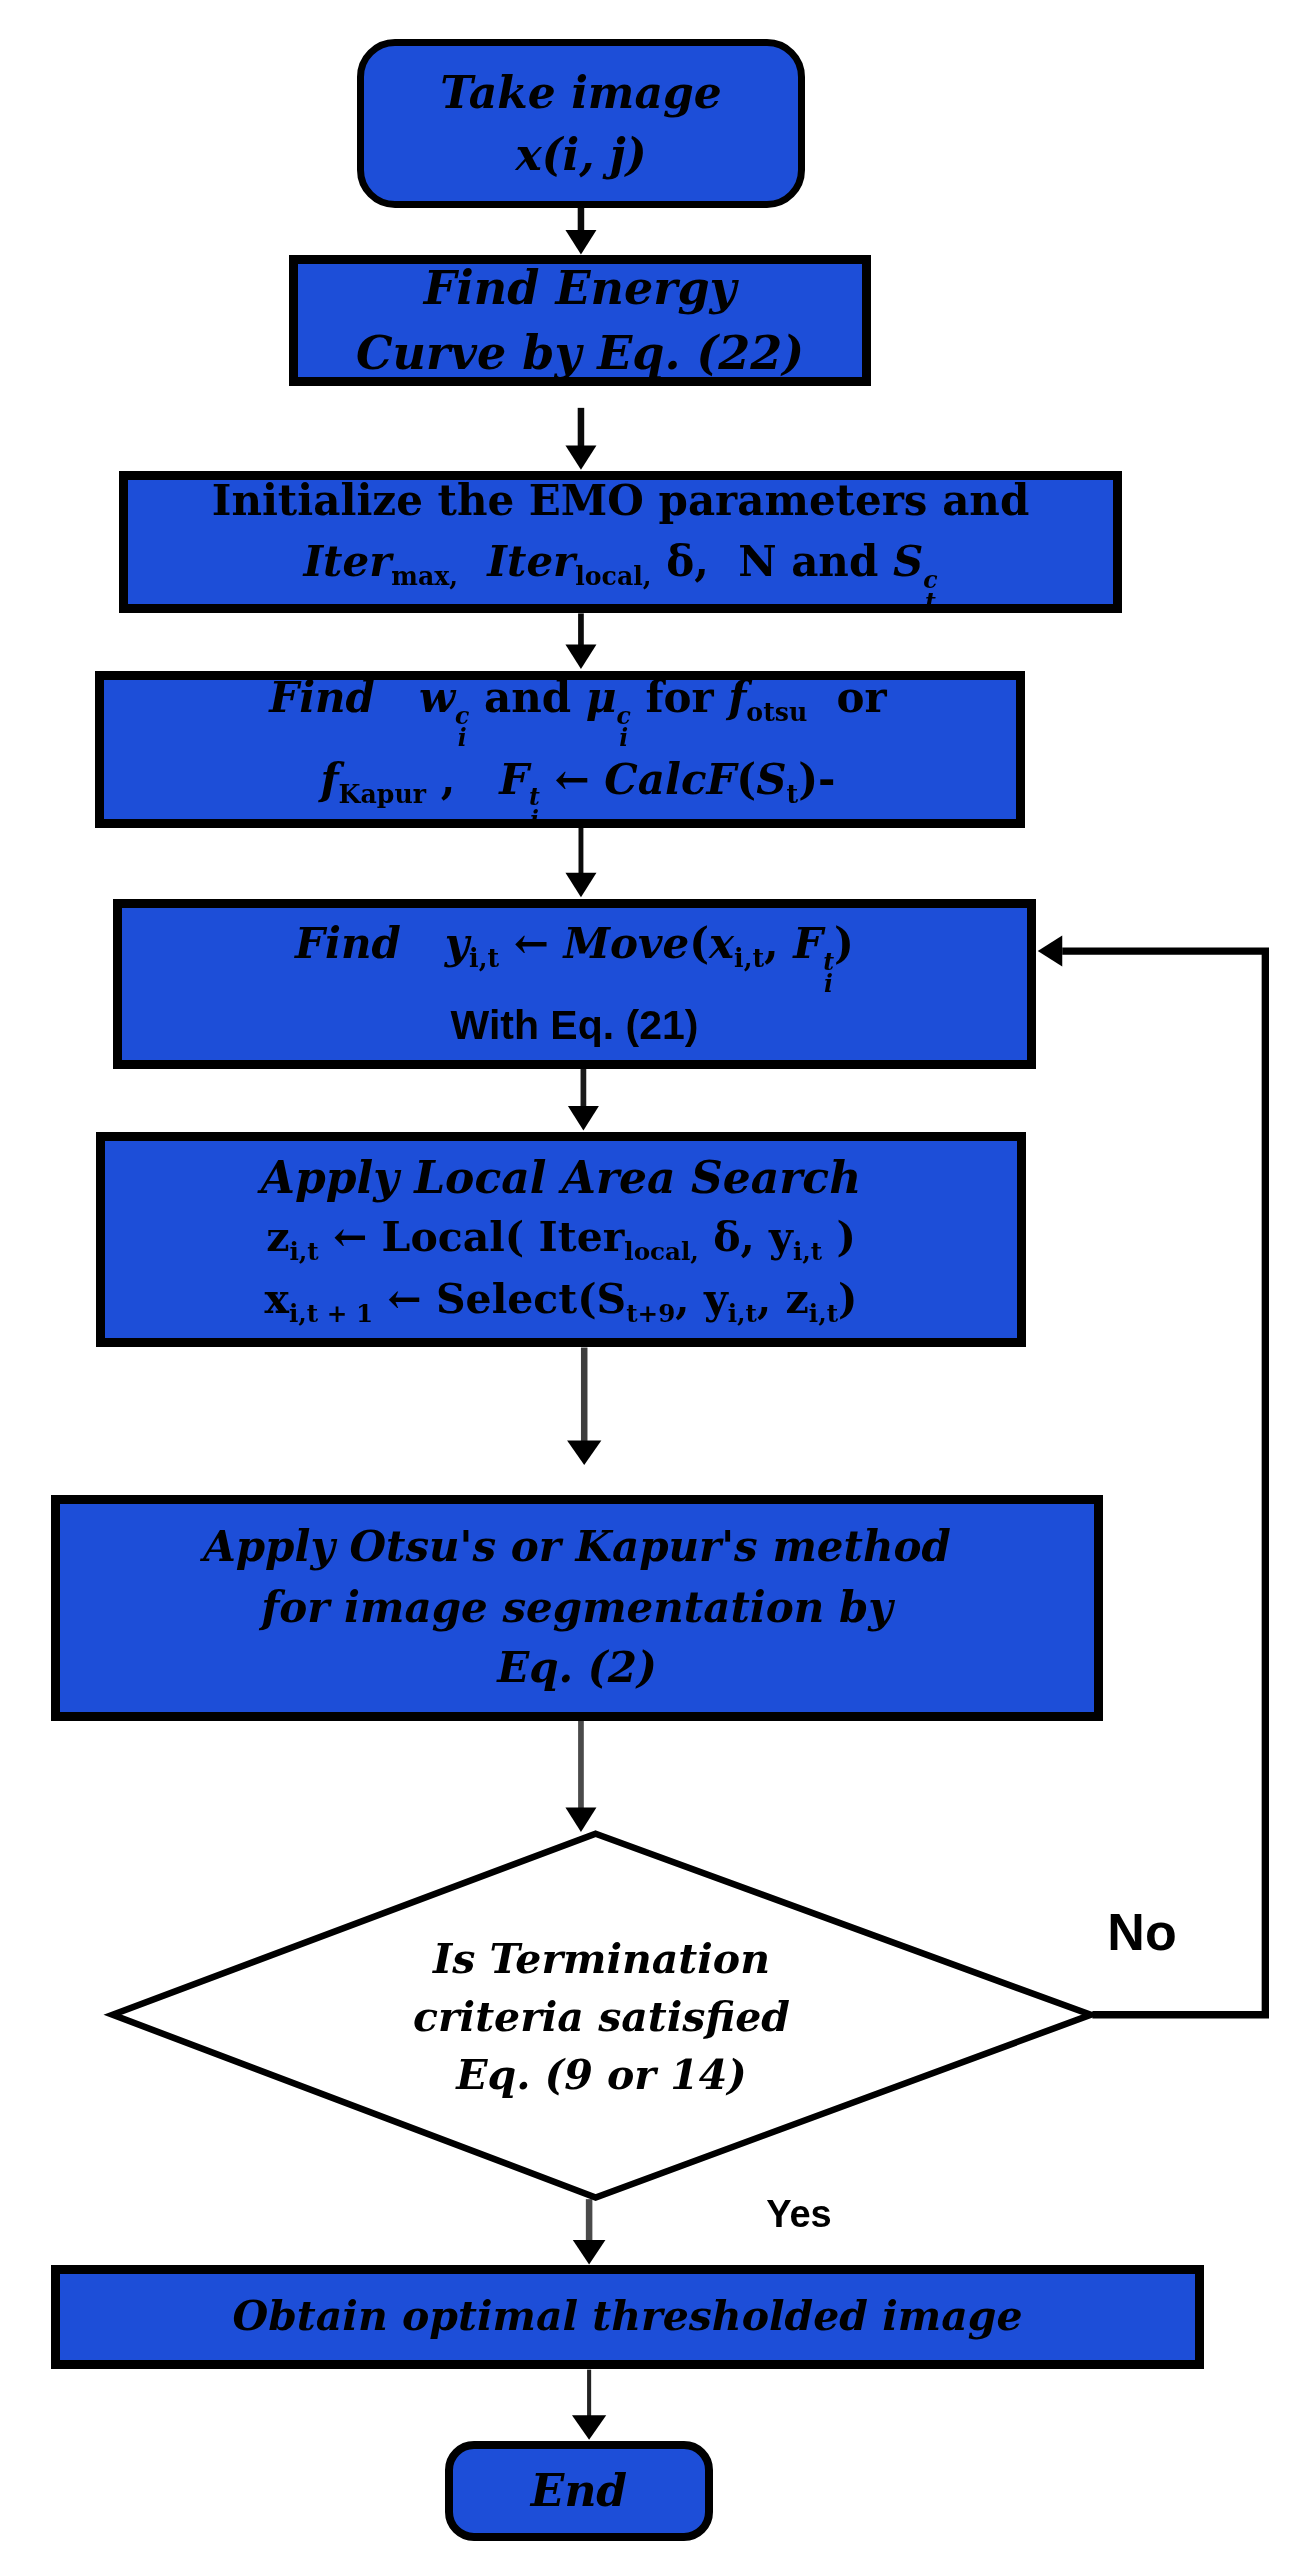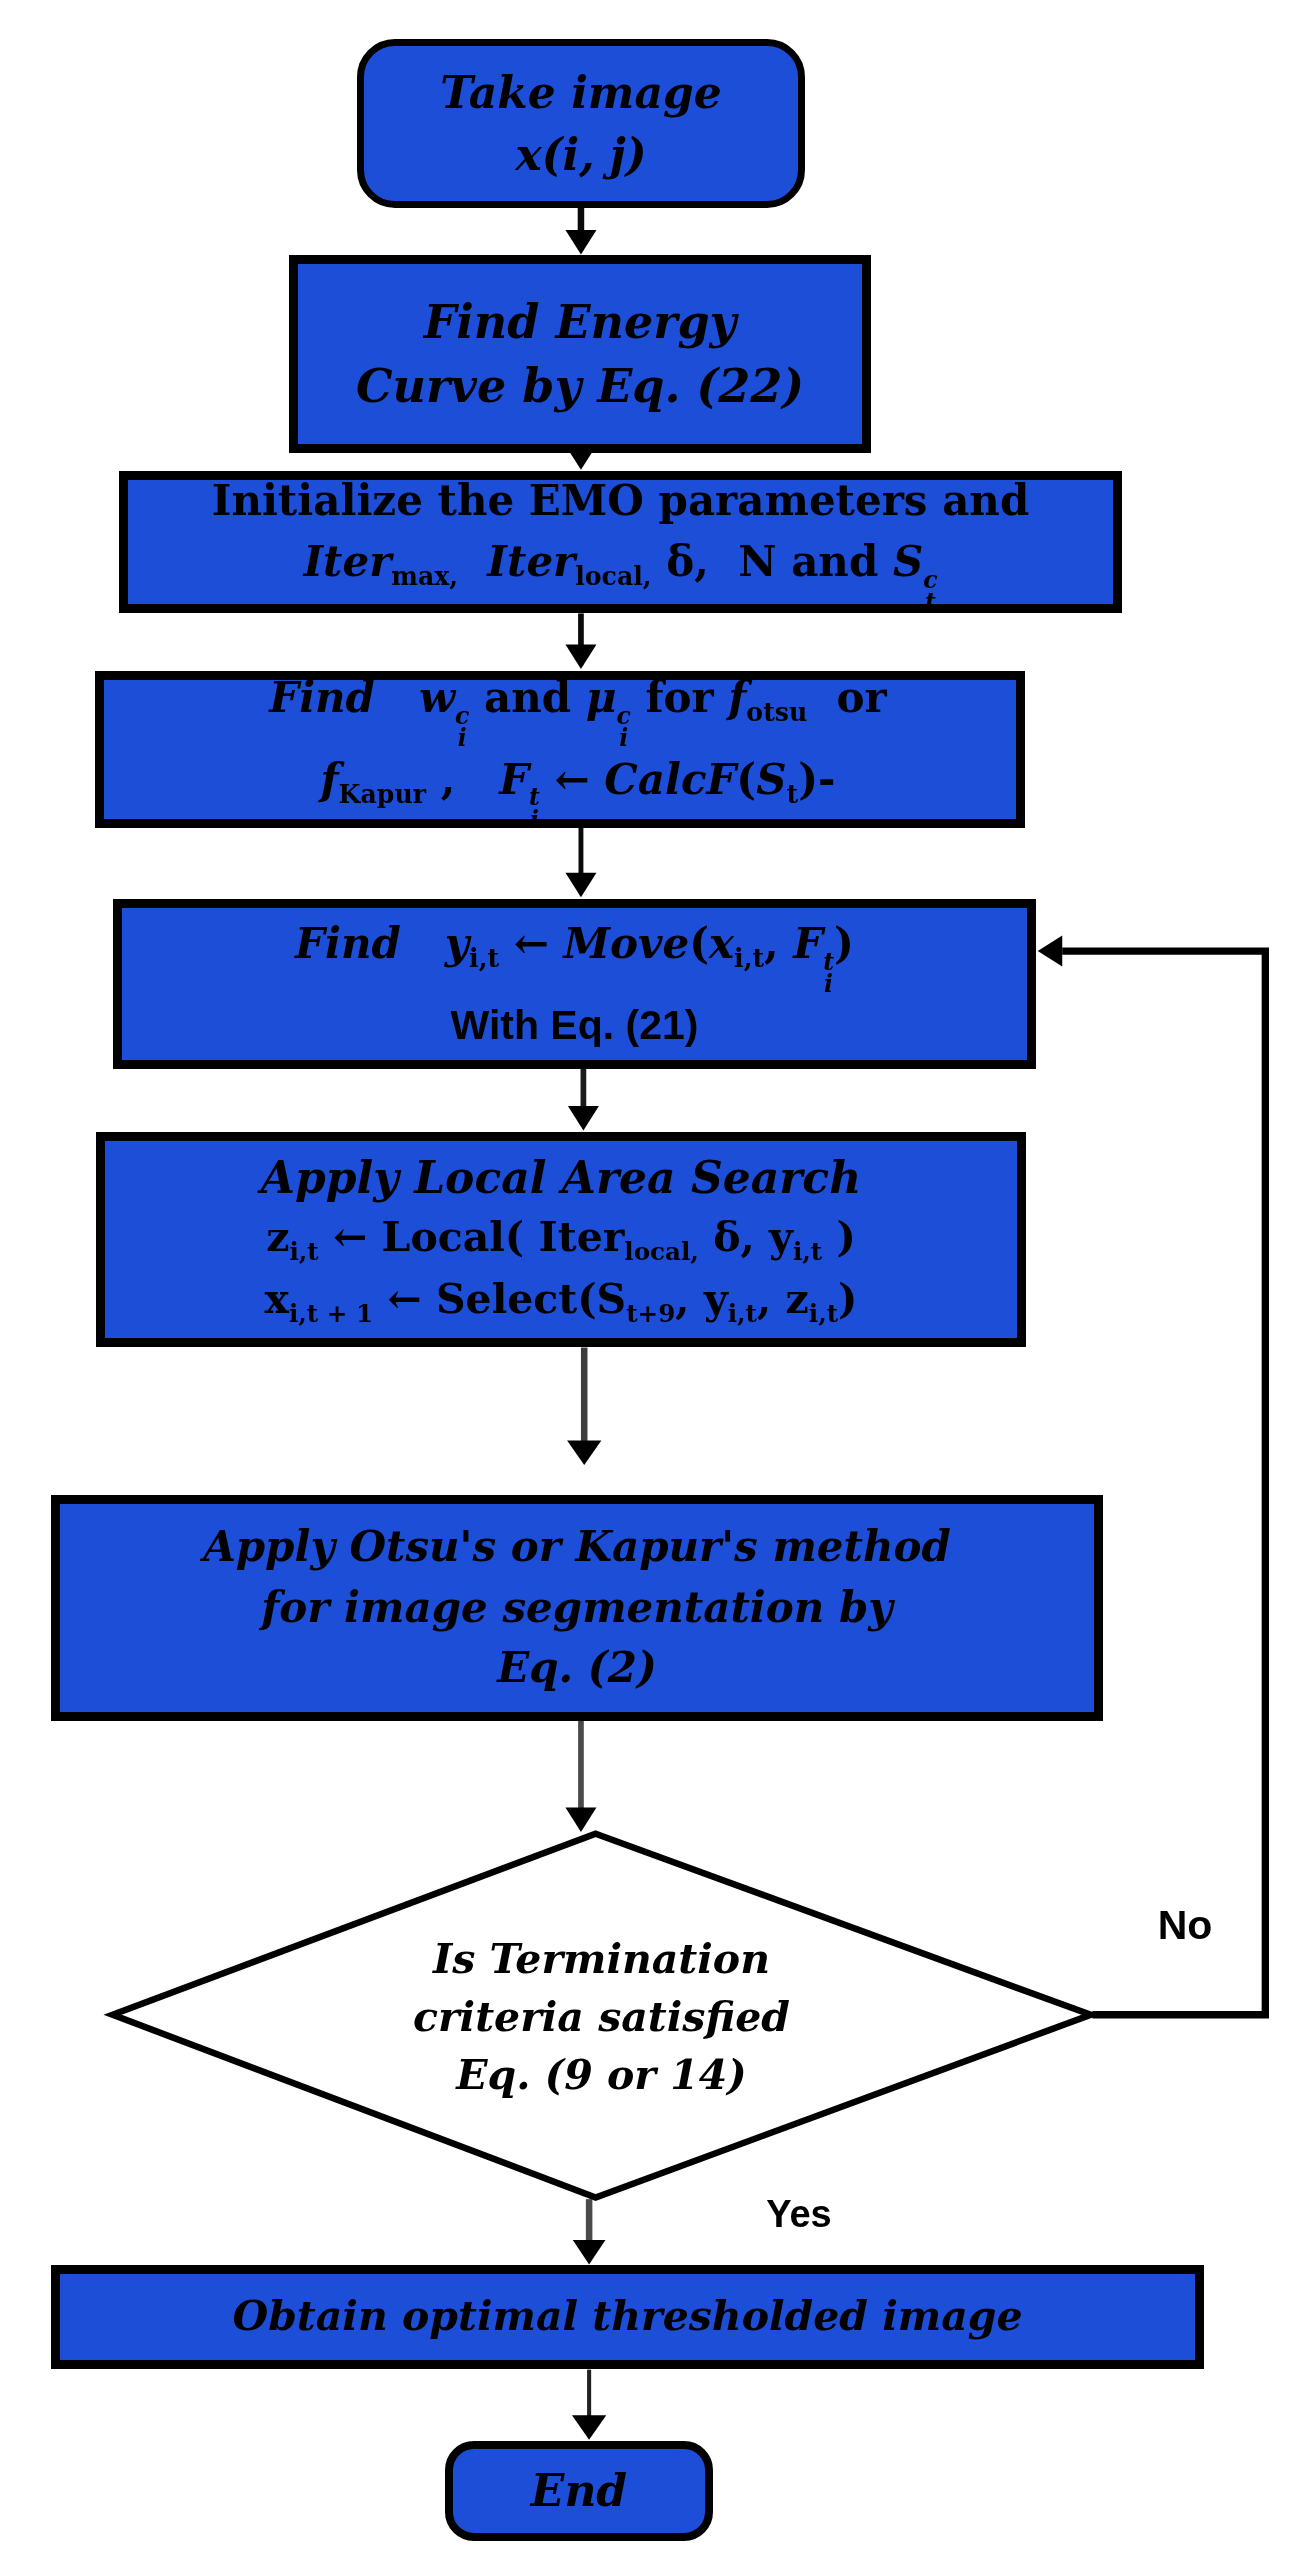--- a/index.html
+++ b/index.html
@@ -82,21 +82,21 @@
     <polygon points="1302,1147 1302,1185 1272,1166" fill="#000"></polygon>
 
     <polygon points="730,2248 1337,2470 730,2694 138,2470" fill="#fff" stroke="#000" stroke-width="8"></polygon>
   </svg>
 
   <div class="node terminator serif-bi fs54" style="left:357px; top:39px; width:448px; height:169px;">
     <div class="line">Take image</div>
     <div class="line"><i>x</i>(<i>i</i>, <i>j</i>)</div>
   </div>
 
-  <div class="node process serif-bi fs56" style="left:289px; top:255px; width:582px; height:198px;">
+  <div class="node process serif-bi fs56" style="left:289px; top:255px; width:582px; height:131px;">
     <div class="line">Find Energy</div>
     <div class="line">Curve by Eq. (22)</div>
   </div>
 
   <div class="node process serif-b fs52" style="left:119px; top:471px; width:1003px; height:142px;">
     <div class="line">Initialize the EMO parameters and</div>
     <div class="line"><i>Iter</i><sub>max,</sub>&nbsp;&nbsp;<i>Iter</i><sub>local,</sub> δ,&nbsp; N and <i>S</i><span class="ss">
           <span>c</span>
           <span>t</span>
         </span></div>
@@ -135,21 +135,21 @@
     <div class="line">for image segmentation by</div>
     <div class="line">Eq. (2)</div>
   </div>
 
   <div class="decision-text serif-bi fs50" style="left:275px; top:1919px; width:653px; height:196px;font-style:italic;">
     <div class="line">Is Termination</div>
     <div class="line">criteria satisfied</div>
     <div class="line">Eq. (9 or 14)</div>
   </div>
 
-  <div class="edge-label" style="left:1128px; top:1902px; width:114px; font-size:41px; text-align:center;">No</div>
+  <div class="edge-label" style="left:1085px; top:1902px; width:114px; font-size:52px; text-align:center;">No</div>
   <div class="edge-label" style="left:738px; top:2193px; width:122px; font-size:38px; text-align:center;">Yes</div>
 
   <div class="node process serif-bi fs58" style="left:51px; top:2265px; width:1153px; height:104px;">
     <div class="line">Obtain optimal thresholded image</div>
   </div>
 
   <div class="node terminator serif-bi fs54" style="left:445px; top:2441px; width:268px; height:100px; border-width:8.2px; border-radius:29px;">
     <div class="line">End</div>
   </div>
 

